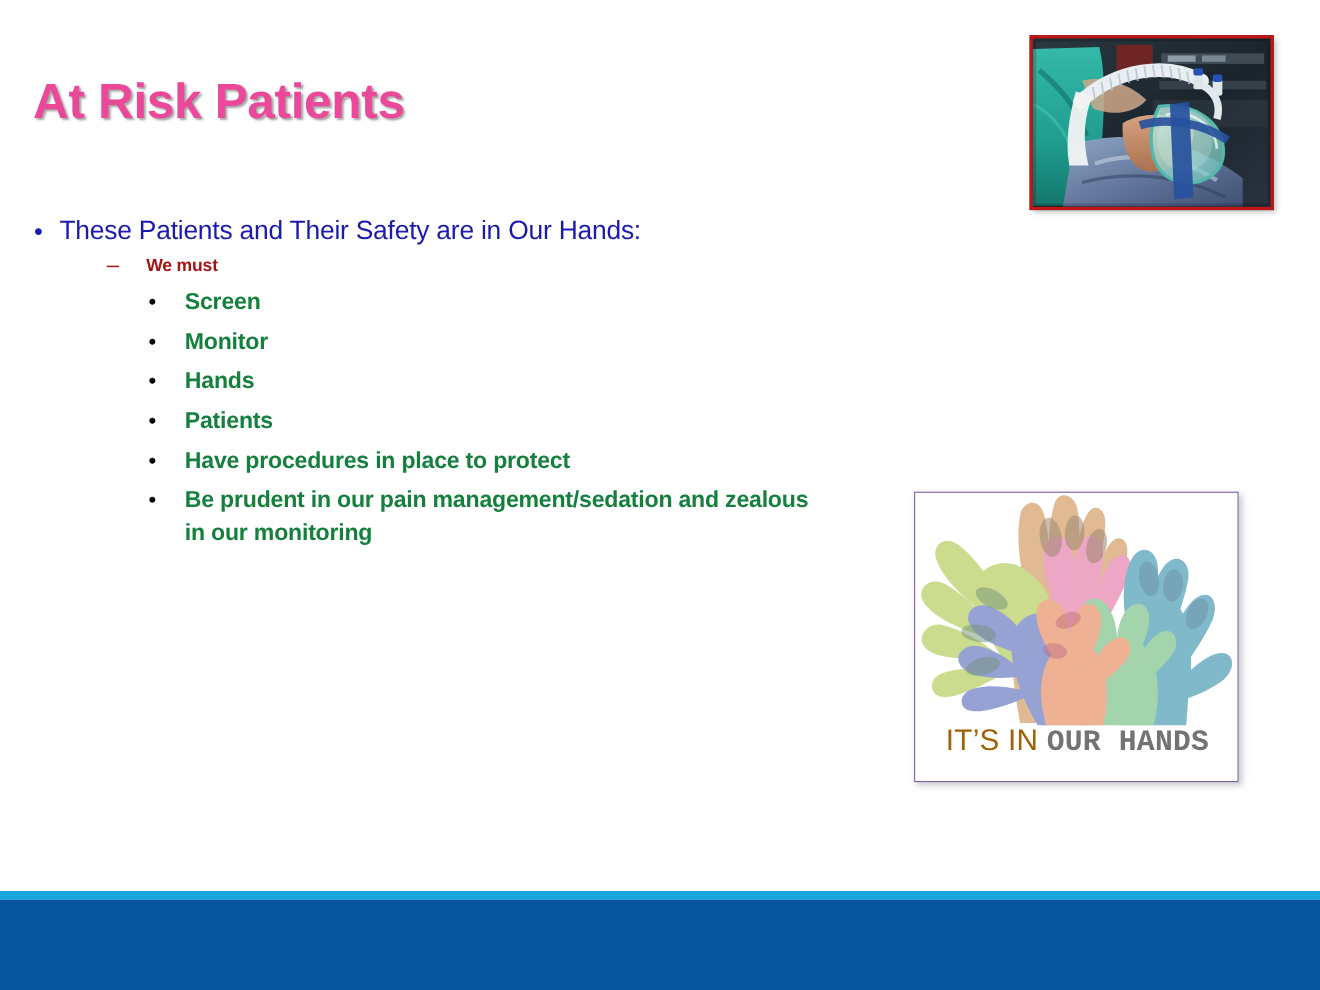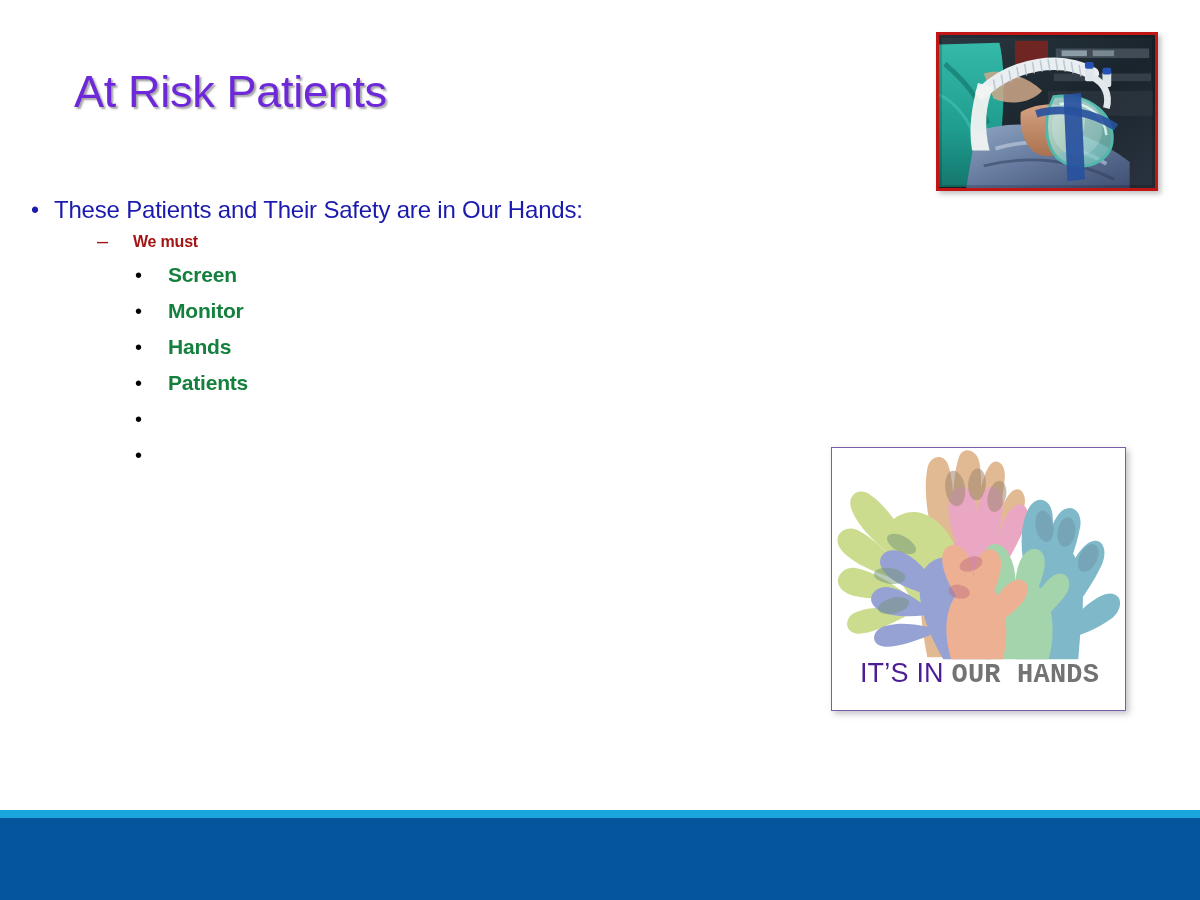--- a/index.html
+++ b/index.html
@@ -20,26 +20,25 @@
     inset: 0;
     background: #ffffff;
   }
 
   
   .slide-title {
     position: absolute;
     left: 30px;
     top: 66px;
     font-size: 45px;
-    font-weight: normal;
-    color: #6d28d9;
+    font-weight: bold;
+    color: #ec4899;
     letter-spacing: -0.3px;
     text-shadow: 2px 2px 2px rgba(90, 90, 90, 0.55);
     white-space: nowrap;
-    margin-left: 44px;
   }
 
   
   .body-block {
     position: absolute;
     left: 0;
     top: 196px;
     width: 820px;
   }
 
@@ -164,21 +163,21 @@
     position: absolute;
     left: -4px;
     top: 208px;
     width: 303px;
     text-align: center;
     font-size: 27px;
     line-height: 34px;
     white-space: nowrap;
     letter-spacing: 0.2px;
   }
-  .cap-light { color: #4c1d95; font-weight: normal; }
+  .cap-light { color: #a16207; font-weight: normal; }
   .cap-bold  { color: #737373; font-weight: bold; font-family: Liberation Mono, monospace; }
 
   
   .footer-stripe {
     position: absolute;
     left: 0;
     top: 810px;
     width: 1200px;
     height: 8px;
     background: #18A6DC;
@@ -226,24 +225,26 @@
       <span class="bullet-text">Hands</span>
     </div>
 
     <div class="bullet-row lvl3">
       <span class="bullet-mark">•</span>
       <span class="bullet-text">Patients</span>
     </div>
 
     <div class="bullet-row lvl3">
       <span class="bullet-mark">•</span>
-    </div>
-
-    <div class="bullet-row lvl3">
-      <span class="bullet-mark">•</span>
+      <span class="bullet-text">Have procedures in place to protect</span>
+    </div>
+
+    <div class="bullet-row lvl3">
+      <span class="bullet-mark">•</span>
+      <span class="bullet-text">Be prudent in our pain management/sedation and zealous in our monitoring</span>
     </div>
 
   </div>
 
   <div class="photo-frame">
     <svg viewBox="0 0 222 159" preserveAspectRatio="none">
       <defs>
         <linearGradient id="bgdark" x1="0" y1="0" x2="1" y2="1">
           <stop offset="0%" stop-color="#2b3942"></stop>
           <stop offset="55%" stop-color="#1a242c"></stop>

